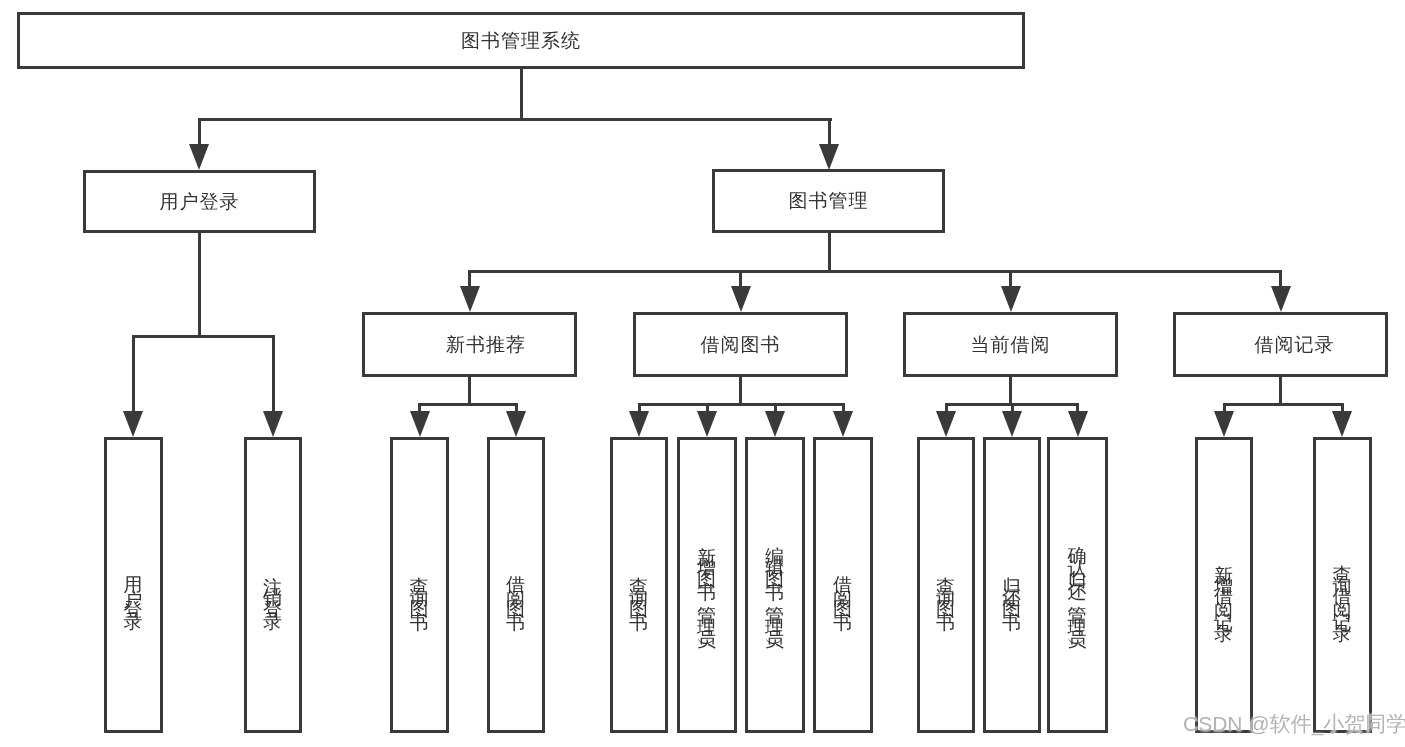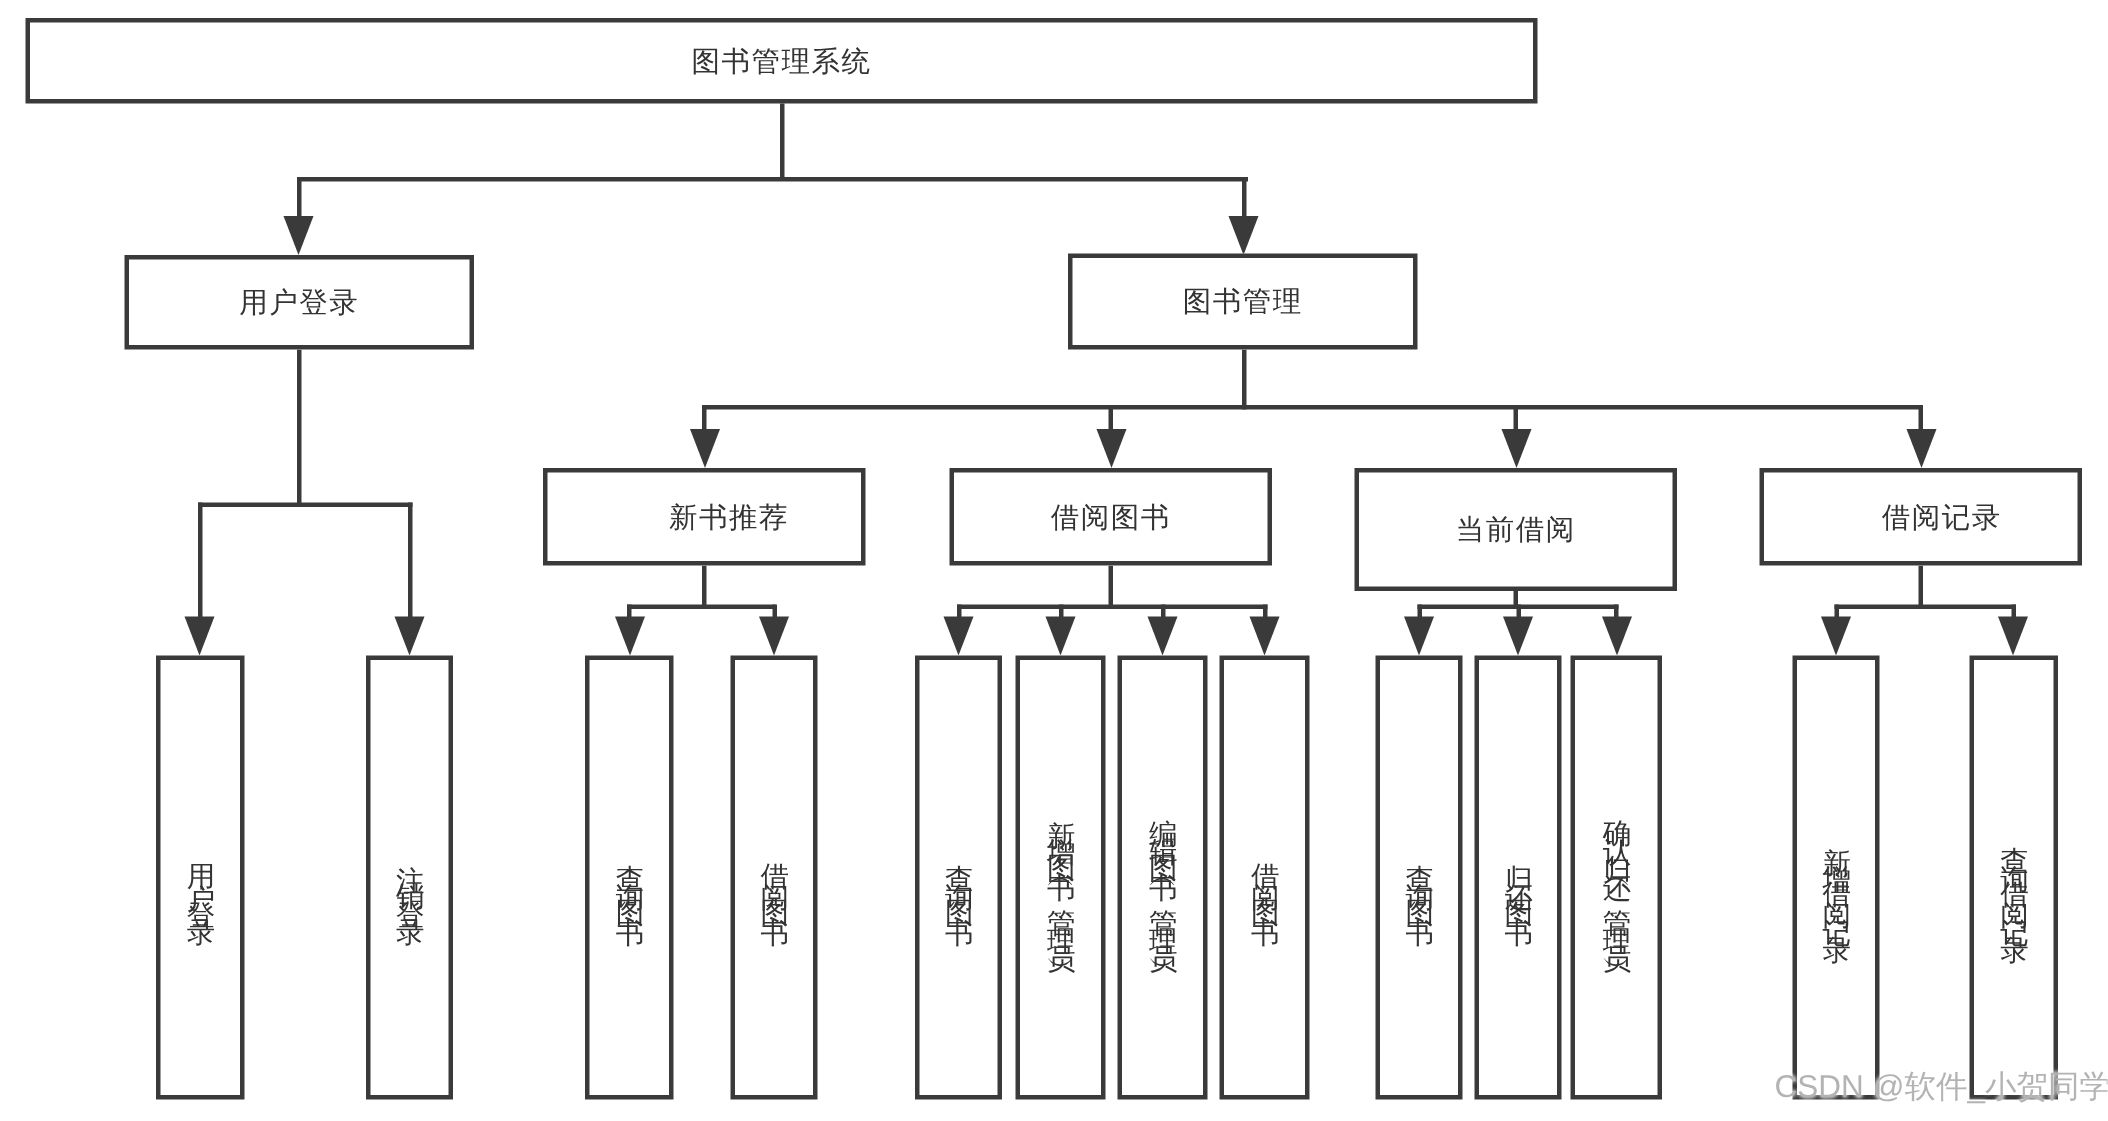--- a/index.html
+++ b/index.html
@@ -108,21 +108,21 @@
   <div class="box" style="left:712px;top:169px;width:233px;height:64px;">
     <span>图书管理</span>
   </div>
 
   <div class="box" style="left:362px;top:312px;width:215px;height:65px;padding-left:33px;">
     <span>新书推荐</span>
   </div>
   <div class="box" style="left:633px;top:312px;width:215px;height:65px;">
     <span>借阅图书</span>
   </div>
-  <div class="box" style="left:903px;top:312px;width:215px;height:82px;text-align:center;">
+  <div class="box" style="left:903px;top:312px;width:215px;height:65px;text-align:center;">
     <span>当前借阅</span>
   </div>
   <div class="box" style="left:1173px;top:312px;width:215px;height:65px;padding-left:28px;">
     <span>借阅记录</span>
   </div>
 
   <div class="box vleaf" style="left:104px;top:437px;width:59px;height:296px;">
     <span>用户登录</span>
   </div>
   <div class="box vleaf" style="left:244px;top:437px;width:58px;height:296px;">

